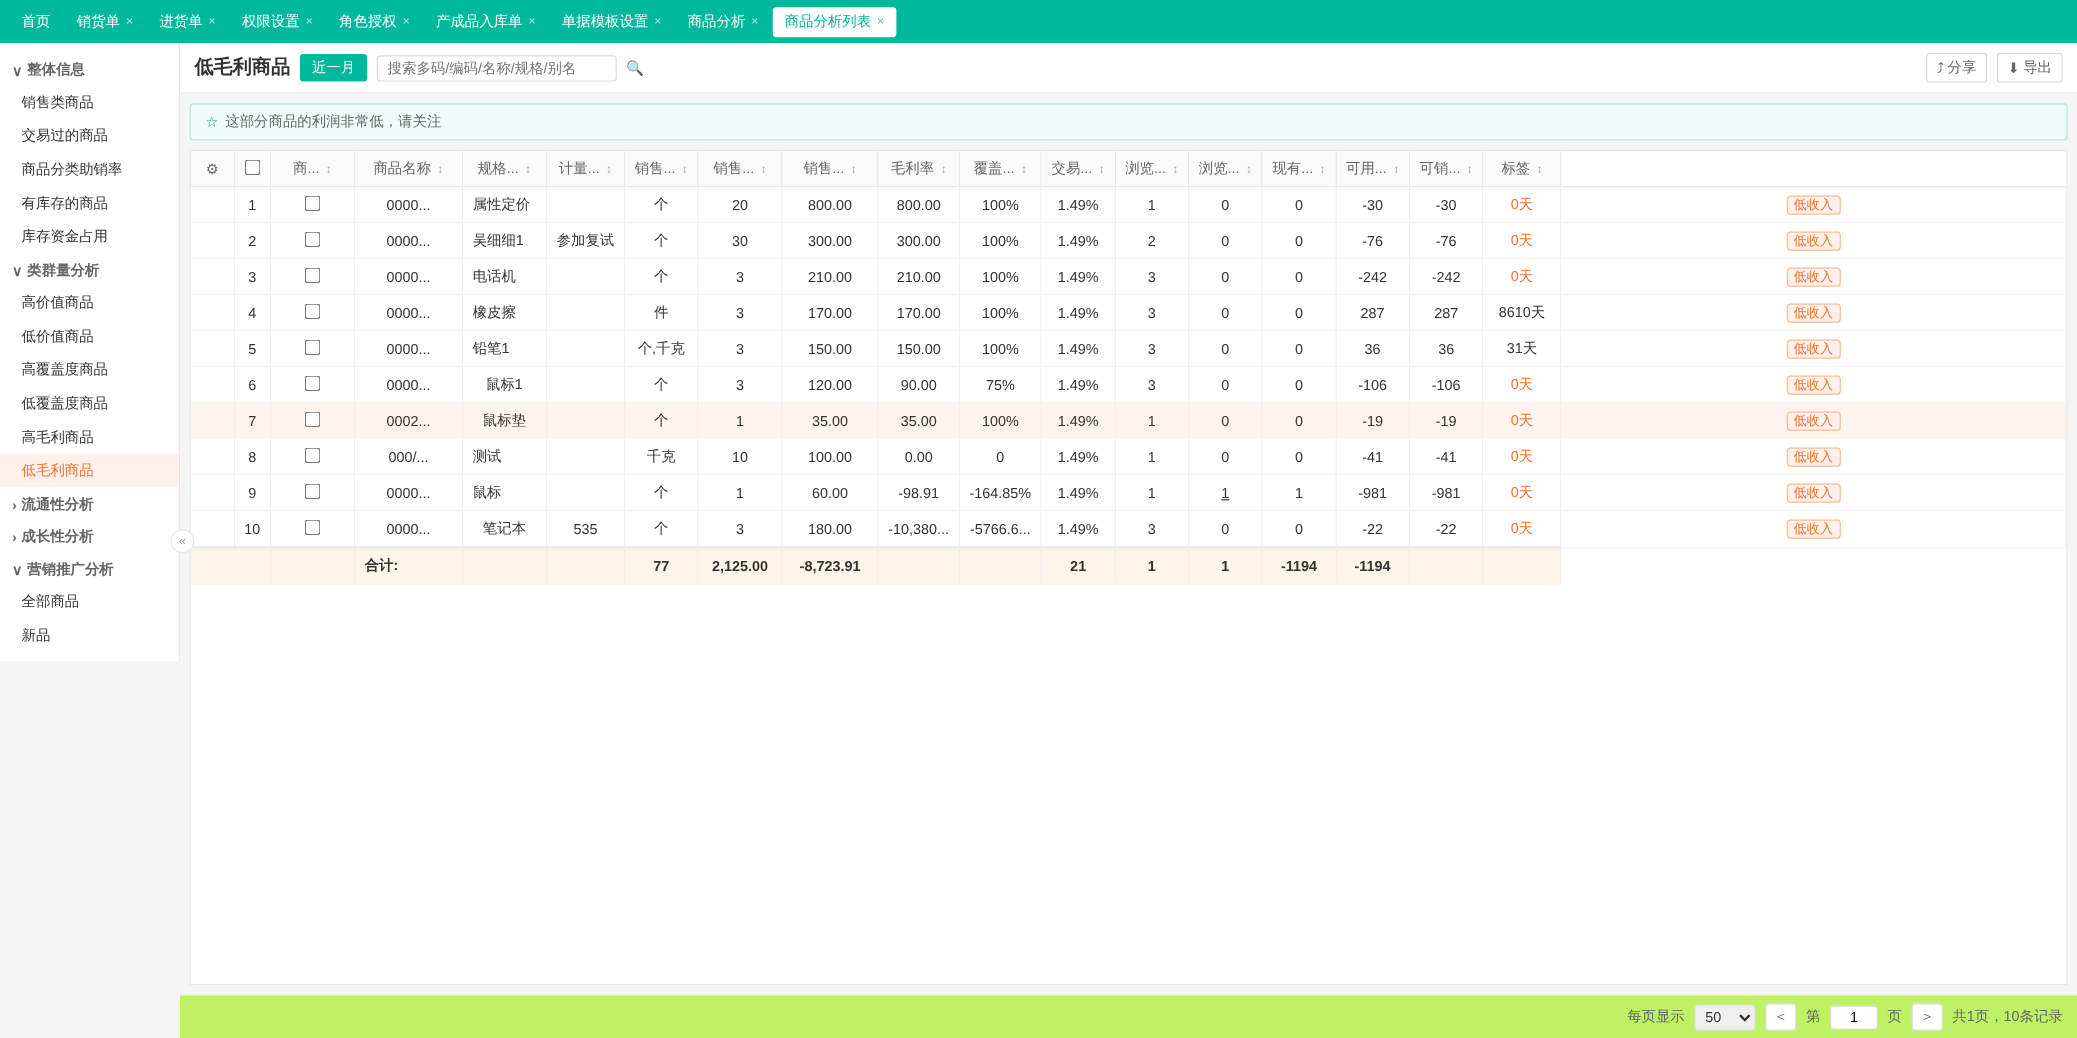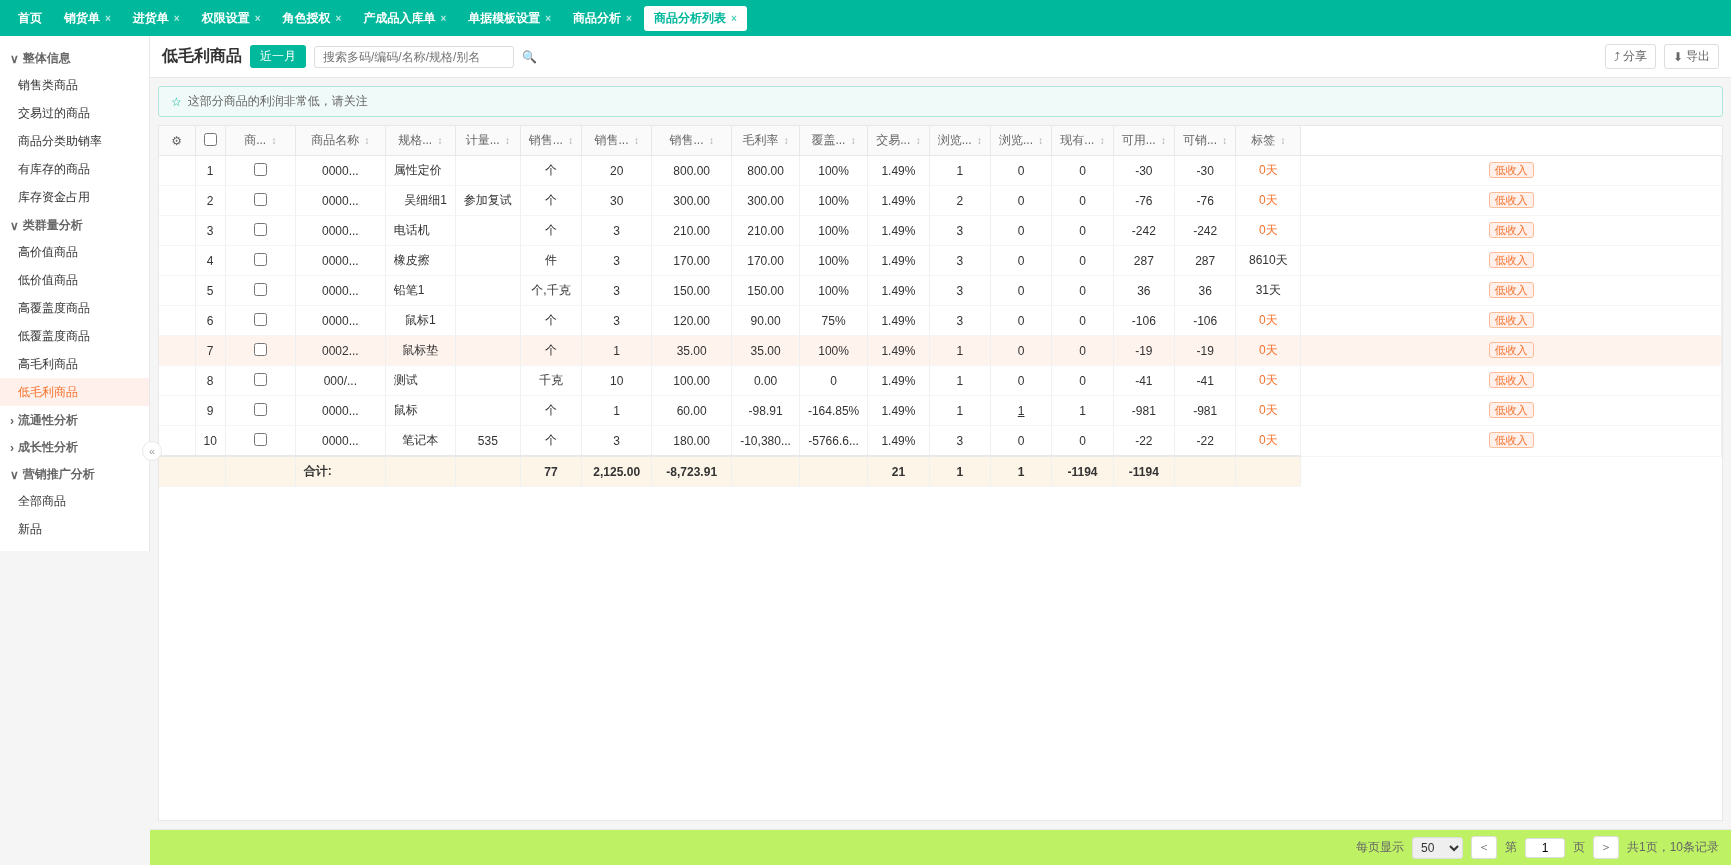--- a/index.html
+++ b/index.html
@@ -6,21 +6,20 @@
     body { background: #f5f5f5; overflow: hidden; }
 
     
     .top-nav {
       background: #00b89c;
       display: flex;
       align-items: center;
       height: 36px;
       padding: 16px 8px;
       gap: 2px;
-      font-weight: bold;
     }
     .nav-item {
       color: #fff;
       padding: 4px 10px;
       cursor: pointer;
       border-radius: 3px;
       white-space: nowrap;
       display: flex; align-items: center; gap: 3px;
       font-size: 13px;
     }
@@ -404,21 +403,21 @@
               <td>-30</td>
               <td>-30</td>
               <td class="days-red" style="color: rgb(245, 114, 45);">0天</td>
               <td><span class="tag-low-income">低收入</span></td>
             </tr>
             <tr>
               <td></td>
               <td>2</td>
               <td><input type="checkbox" style=""></td>
               <td>0000...</td>
-              <td style="text-align:right;">吴细细1</td>
+              <td style="text-align:left;">吴细细1</td>
               <td>参加复试</td>
               <td>个</td>
               <td>30</td>
               <td>300.00</td>
               <td>300.00</td>
               <td>100%</td>
               <td>1.49%</td>
               <td>2</td>
               <td>0</td>
               <td>0</td>

